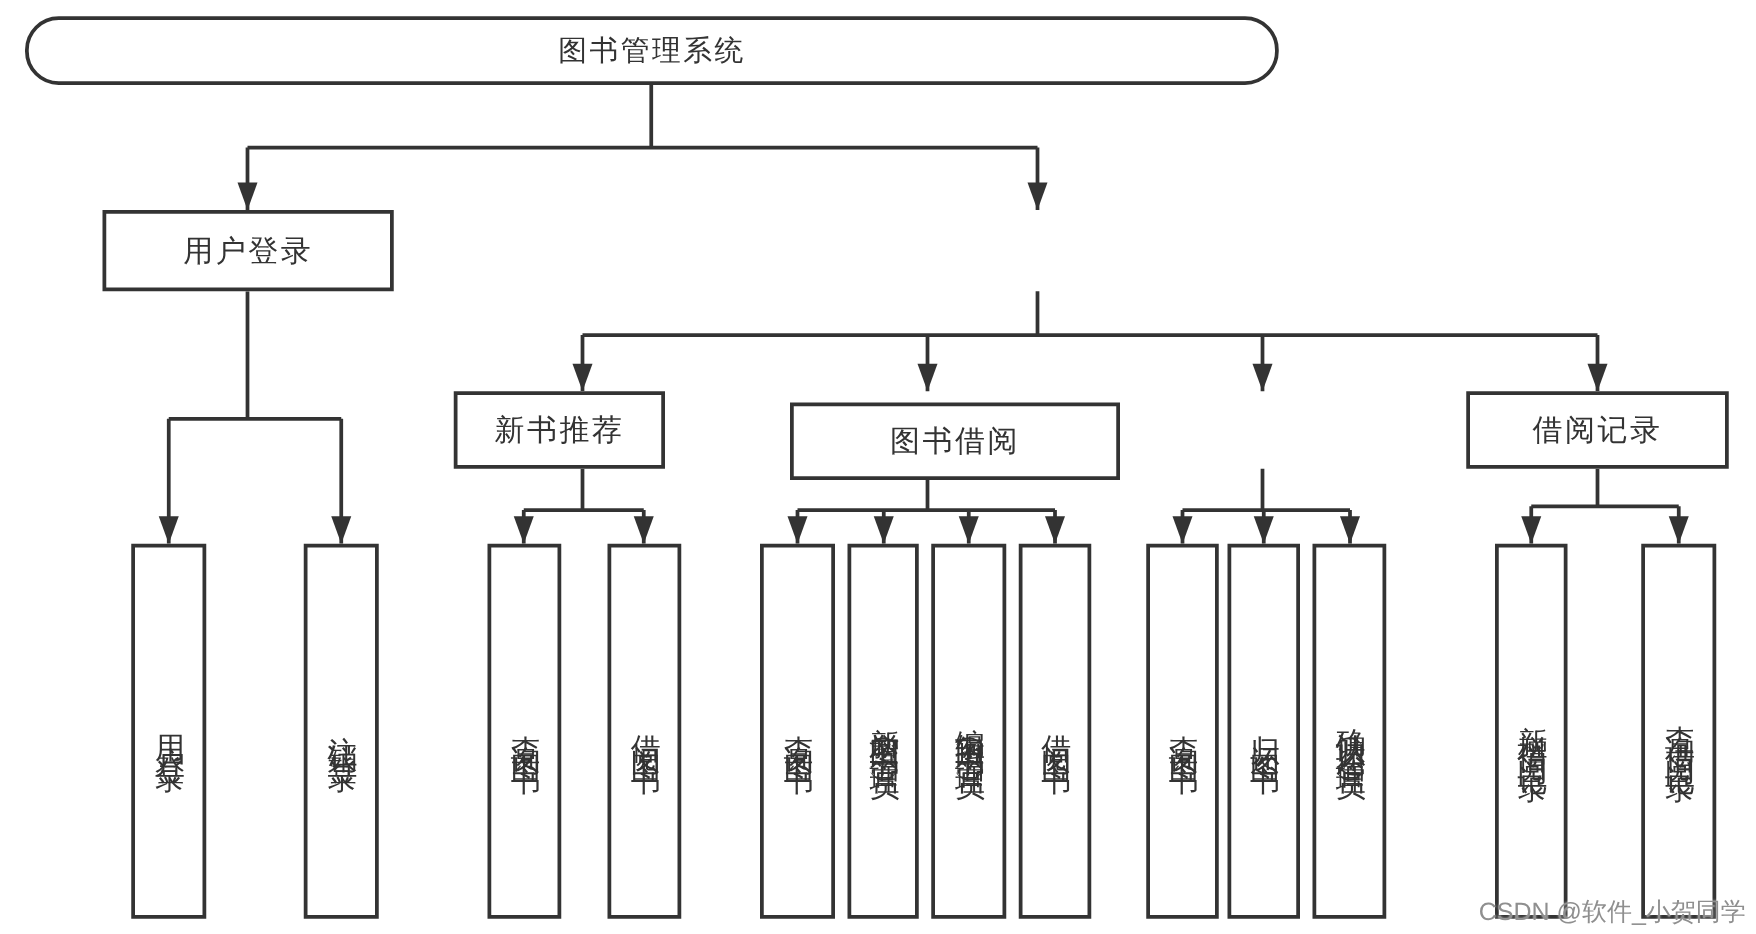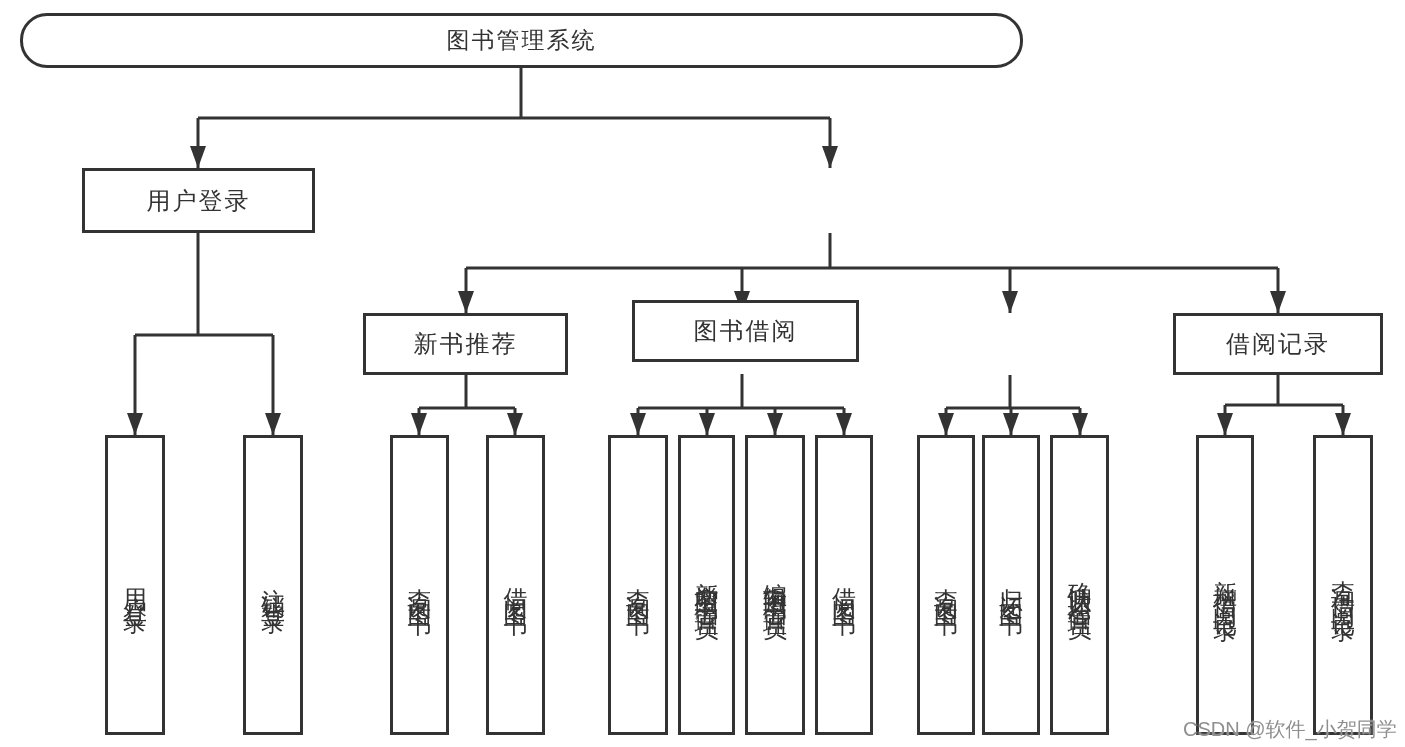--- a/index.html
+++ b/index.html
@@ -108,22 +108,22 @@
         <line x1="1225" y1="405" x2="1225" y2="435" marker-end="url(#arr)"></line>
         <line x1="1343" y1="405" x2="1343" y2="435" marker-end="url(#arr)"></line>
       </g>
     </g>
   </svg>
 
   <div class="node hbox rootbox" style="left:20px; top:13px; width:1003px; height:55px;">图书管理系统</div>
 
   <div class="node hbox" style="left:82px; top:168px; width:233px; height:65px;">用户登录</div>
 
-  <div class="node hbox" style="left:363px; top:313px; width:205px; height:62px;">新书推荐</div>
-  <div class="node hbox" style="left:632px; top:300px; width:227px; height:62px;">图书借阅</div>
+  <div class="node hbox" style="left:363px; top:313px; width:169px; height:62px;">新书推荐</div>
+  <div class="node hbox" style="left:632px; top:322px; width:264px; height:62px;">图书借阅</div>
   <div class="node hbox" style="left:1173px; top:313px; width:210px; height:62px;">借阅记录</div>
 
   <div class="node vbox" style="left:105px; top:435px; width:60px; height:300px;">用户登录</div>
   <div class="node vbox" style="left:243px; top:435px; width:60px; height:300px;">注销登录</div>
 
   <div class="node vbox" style="left:390px; top:435px; width:59px; height:300px;">查询图书</div>
   <div class="node vbox" style="left:486px; top:435px; width:59px; height:300px;">借阅图书</div>
 
   <div class="node vbox" style="left:608px; top:435px; width:60px; height:300px;">查询图书</div>
   <div class="node vbox tight" style="left:678px; top:435px; width:57px; height:300px;">新增图书（管理员）</div>

